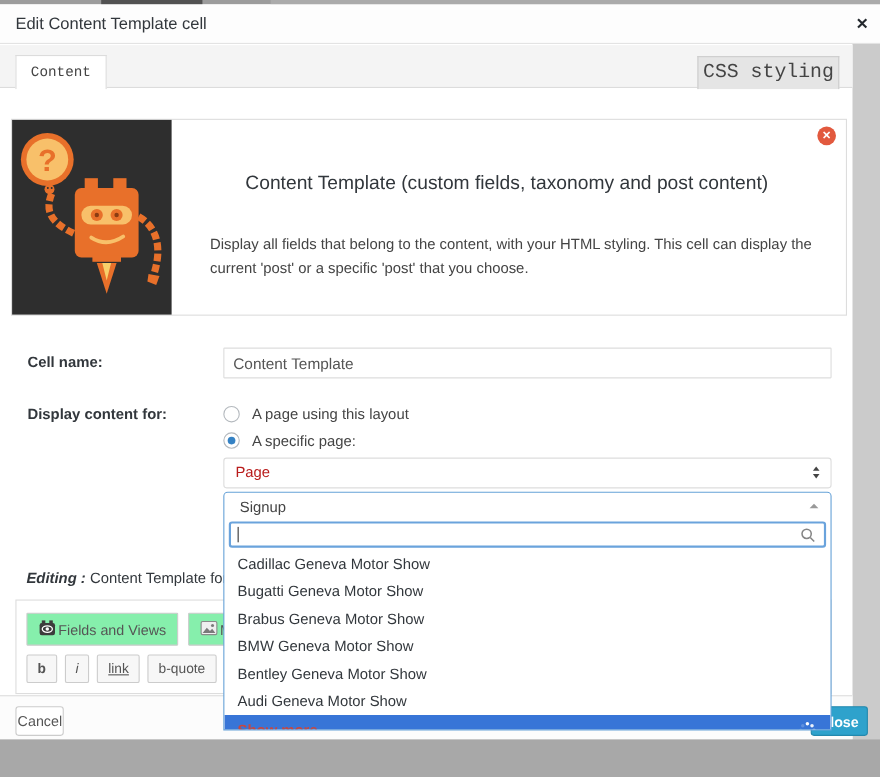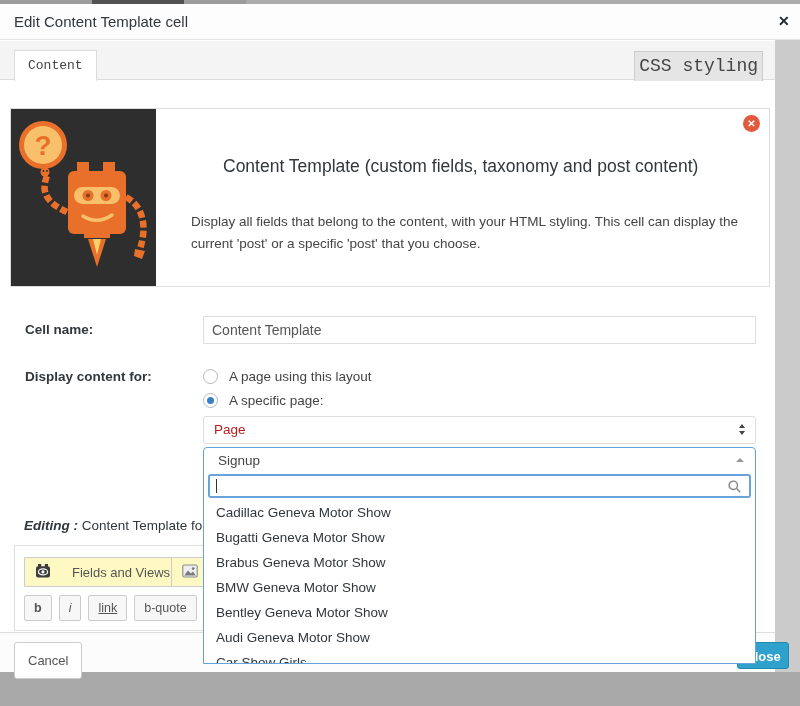--- a/index.html
+++ b/index.html
@@ -38,30 +38,30 @@
   .radio-lbl { position: absolute; font-size: 13.5px; color: #444; }
   .select-box { position: absolute; left: 203px; top: 416px; width: 553px; height: 28px; border: 1px solid #ddd; border-radius: 3px; background: #fff; font-size: 13.5px; color: #b91c1c; line-height: 26px; padding-left: 10px; }
   .updown { position: absolute; right: 10px; top: 7px; }
   .arr-up { width: 0; height: 0; border-left: 3.5px solid transparent; border-right: 3.5px solid transparent; border-bottom: 4.5px solid #444; }
   .arr-down { width: 0; height: 0; border-left: 3.5px solid transparent; border-right: 3.5px solid transparent; border-top: 4.5px solid #444; margin-top: 2.5px; }
 
   
   .editing-line { position: absolute; left: 24px; top: 518px; font-size: 13.5px; color: #32373c; }
   .editing-line .b { font-weight: bold; font-style: italic; }
   .editor-box { position: absolute; left: 14px; top: 545px; width: 742px; height: 86px; border: 1px solid #ddd; background: #fff; }
-  .tb-btn { position: absolute; top: 11px; height: 30px; display: flex; align-items: center; gap: 21px; padding: 0 10px; border: 1px solid #ccc; border-radius: 1px; background: #fef9c3; font-size: 13px; color: #555; cursor: pointer; white-space: nowrap; }
+  .tb-btn { position: absolute; top: 11px; height: 30px; display: flex; align-items: center; gap: 2px; padding: 0 10px; border: 1px solid #ccc; border-radius: 1px; background: #86efac; font-size: 13px; color: #555; cursor: pointer; white-space: nowrap; }
   .qt-row { position: absolute; left: 9px; top: 49px; display: flex; gap: 7px; }
   .qt { height: 26px; line-height: 24px; padding: 0 9px; border: 1px solid #ccc; border-radius: 2px; background: #f7f7f7; font-size: 12.5px; color: #555; cursor: pointer; font-family: "Liberation Sans", sans-serif; }
   .qt.i { font-style: italic; }
   .qt.b { font-weight: bold; }
   .qt.u { text-decoration: underline; }
 
   
   .footer { position: absolute; left: 0; top: 632px; width: 775px; height: 40px; background: #fcfcfc; border-top: 1px solid #ddd; z-index: 5; }
-  .btn-cancel { position: absolute; left: 14px; top: 9px; height: 37px; line-height: 25px; padding: 0 13px; background: #fff; border: 1px solid #ccc; border-radius: 3px; font-size: 13px; color: #555; cursor: pointer; }
+  .btn-cancel { position: absolute; left: 14px; top: 9px; height: 27px; line-height: 25px; padding: 0 1px; background: #fff; border: 1px solid #ccc; border-radius: 3px; font-size: 13px; color: #555; cursor: pointer; }
   .btn-close { position: absolute; left: 737px; top: 9px; width: 52px; height: 27px; line-height: 27px; text-align: center; background: #2ea2cc; border: 1px solid #2388ad; border-radius: 3px; font-size: 13px; font-weight: bold; color: #fff; cursor: pointer; }
 
   
   .dropdown { position: absolute; left: 203px; top: 447px; width: 553px; height: 217px; background: #fff; border: 1px solid #66a2d8; border-radius: 4px 4px 0 0; z-index: 50; overflow: hidden; }
   .dd-selected { position: absolute; left: 0; top: 1px; width: 100%; height: 24px; line-height: 24px; padding-left: 14px; font-size: 13.5px; color: #444; }
   .dd-chevron { position: absolute; right: 11px; top: 10px; width: 0; height: 0; border-left: 4px solid transparent; border-right: 4px solid transparent; border-bottom: 4.5px solid #999; }
   .dd-search { position: absolute; left: 4px; top: 26px; width: 543px; height: 24px; border: 2px solid #6aa3dc; border-radius: 3px; background: #fff; }
   .dd-caret { position: absolute; left: 6px; top: 3px; width: 1px; height: 14px; background: #333; }
   .dd-search-icon { position: absolute; right: 7px; top: 3px; }
   .dd-results { position: absolute; left: 0; top: 52px; width: 100%; }
@@ -192,21 +192,20 @@
         </svg>
       </span>
     </div>
     <div class="dd-results">
       <div class="dd-item">Cadillac Geneva Motor Show</div>
       <div class="dd-item">Bugatti Geneva Motor Show</div>
       <div class="dd-item">Brabus Geneva Motor Show</div>
       <div class="dd-item">BMW Geneva Motor Show</div>
       <div class="dd-item">Bentley Geneva Motor Show</div>
       <div class="dd-item">Audi Geneva Motor Show</div>
-      <div class="dd-item">Car Show Girls</div>
       <div class="dd-more">
         <span>Show more</span>
         <span class="dd-spinner">
           <svg width="18" height="18" viewBox="0 0 18 18">
             <circle cx="9" cy="3" r="1.6" fill="#fff" opacity="1"></circle>
             <circle cx="13.2" cy="4.8" r="1.6" fill="#fff" opacity="0.9"></circle>
             <circle cx="15" cy="9" r="1.6" fill="#fff" opacity="0.75"></circle>
             <circle cx="13.2" cy="13.2" r="1.6" fill="#fff" opacity="0.6"></circle>
             <circle cx="9" cy="15" r="1.6" fill="#fff" opacity="0.5"></circle>
             <circle cx="4.8" cy="13.2" r="1.6" fill="#fff" opacity="0.4"></circle>

